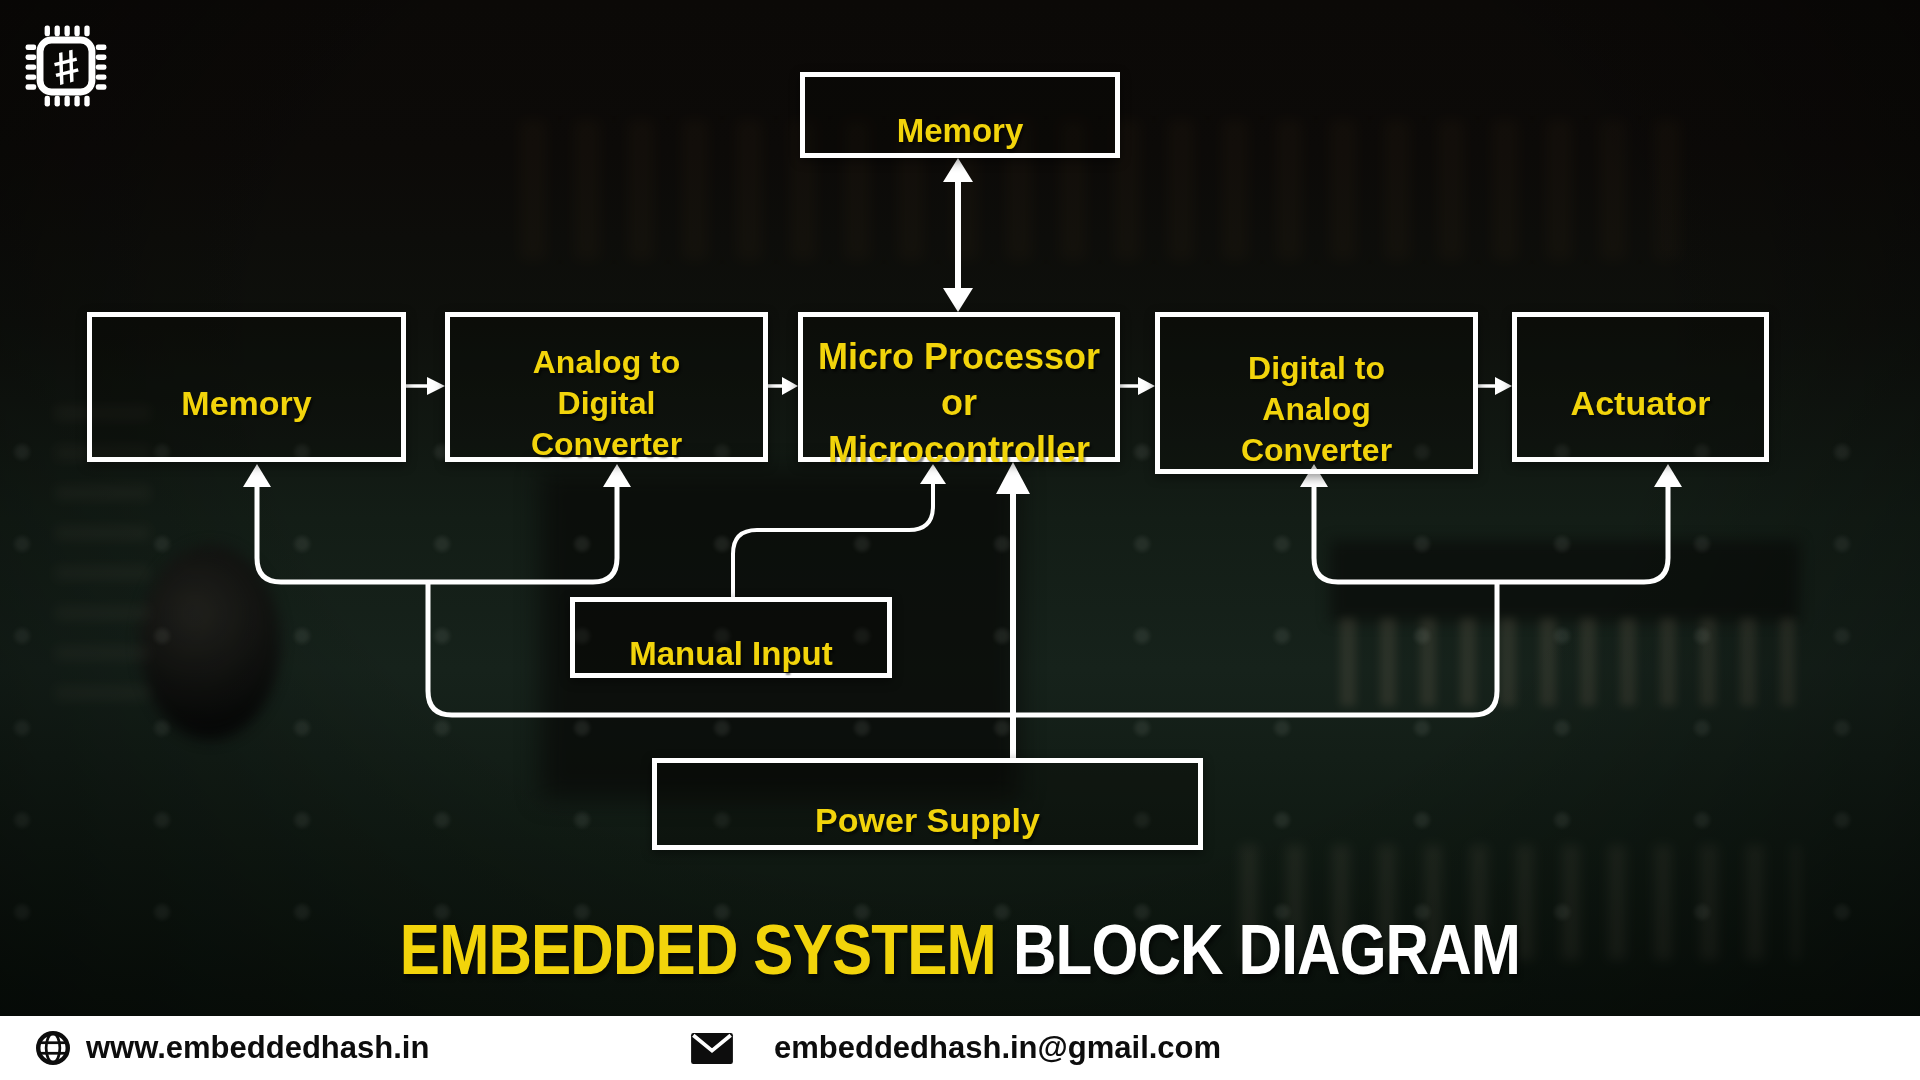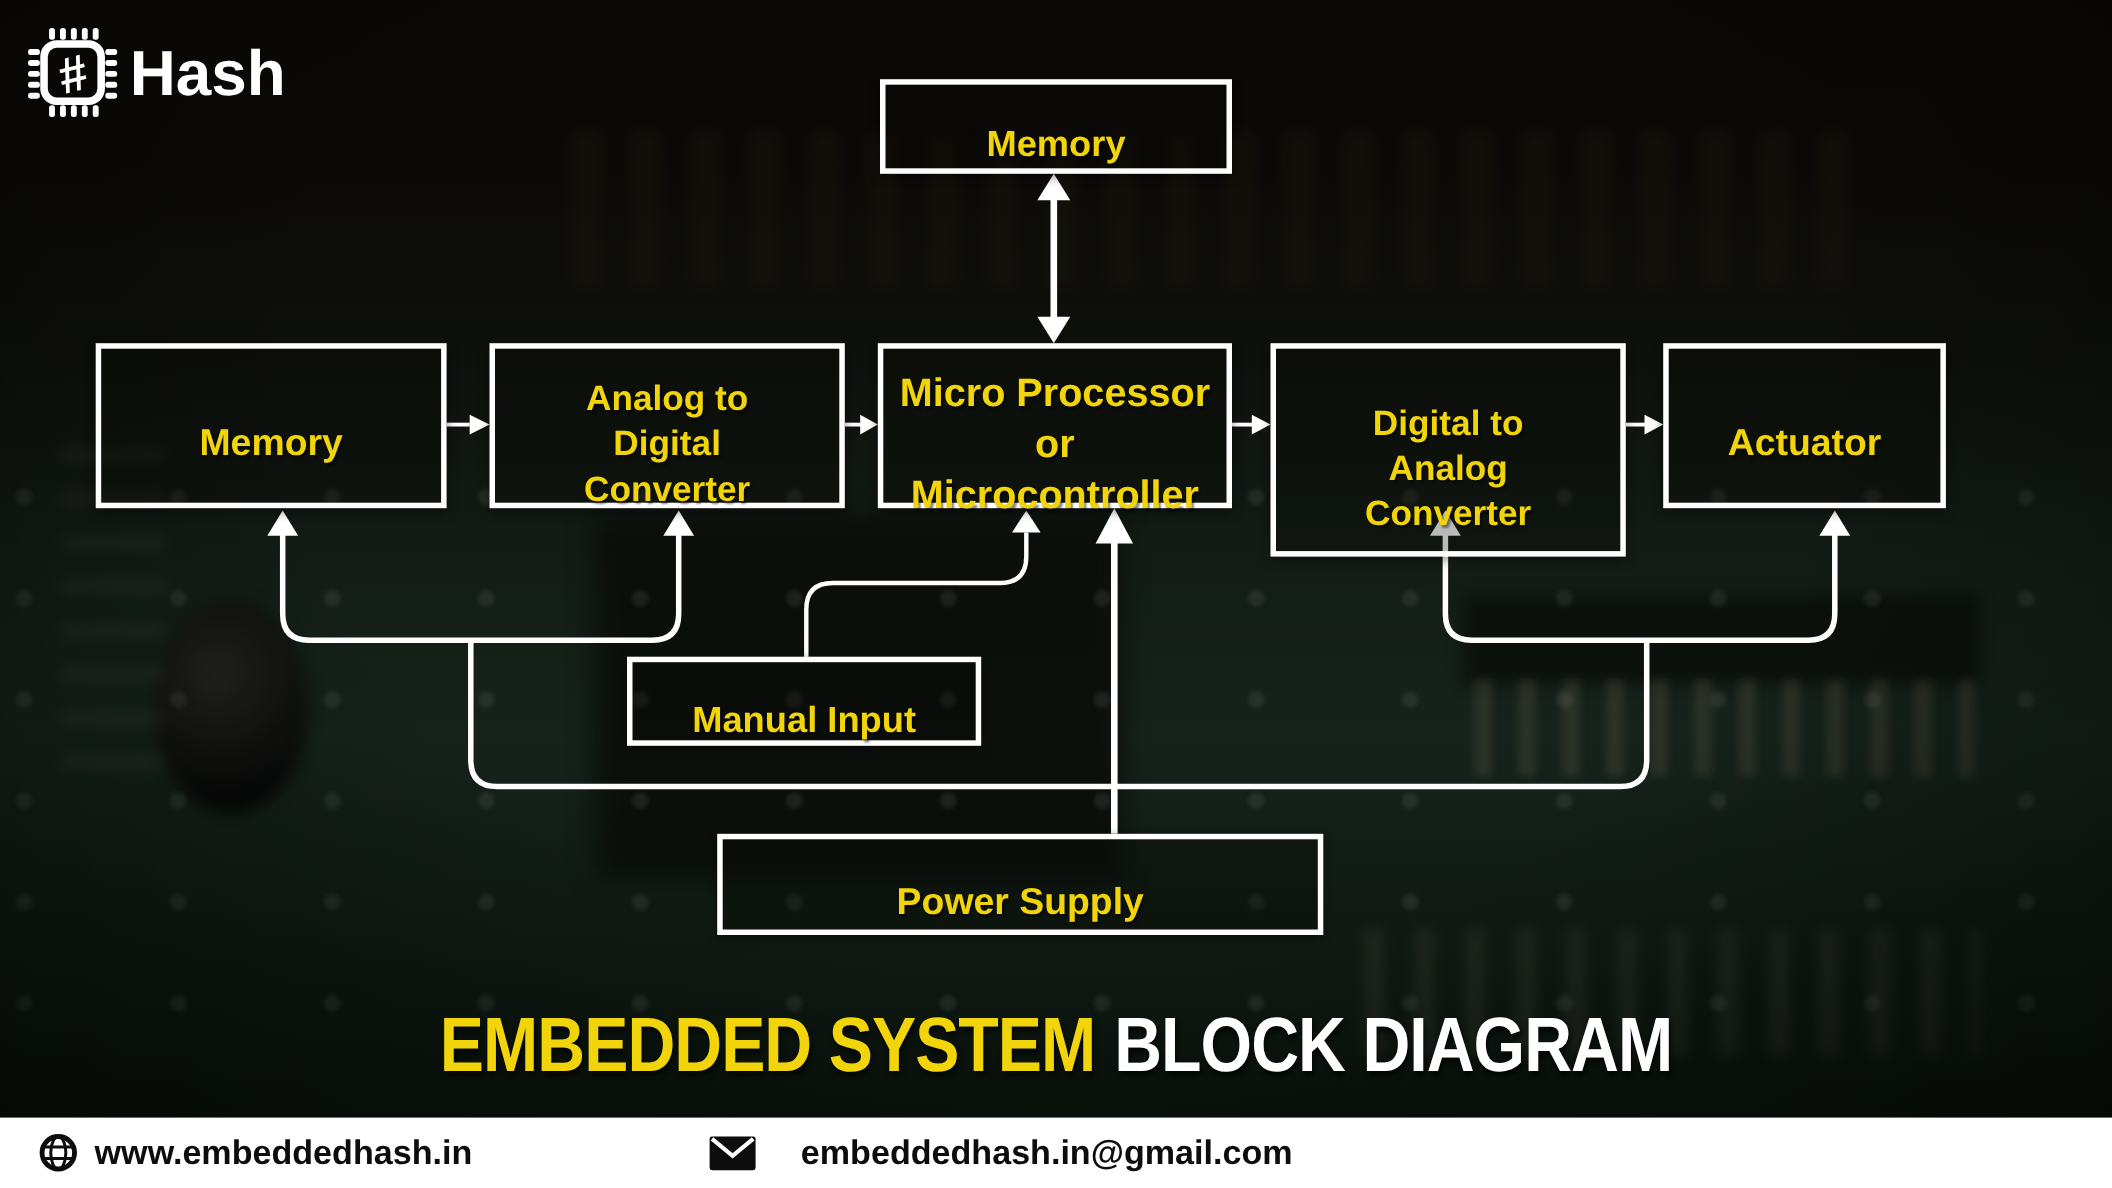--- a/index.html
+++ b/index.html
@@ -37,39 +37,39 @@
   
   .block{position:absolute;box-sizing:border-box;border:5px solid #ffffff;
     display:flex;align-items:center;justify-content:center;text-align:center;
     background:rgba(6,6,4,.28);box-shadow:0 3px 10px rgba(0,0,0,.45);}
   .block-label{color:#F2D40B;font-weight:bold;white-space:pre-line;
     text-shadow:2px 3px 2px rgba(0,0,0,.45);line-height:1.28;margin-top:33px;}
   .box-memory {left:800px; top:72px;  width:320px;height:86px;}  .box-memory  .block-label{font-size:33px;}
   .box-sensor {left:87px;  top:312px; width:319px;height:150px;} .box-sensor  .block-label{font-size:34px;}
   .box-adc    {left:445px; top:312px; width:323px;height:150px;} .box-adc     .block-label{font-size:32px;}
   .box-mcu    {left:798px; top:312px; width:322px;height:150px;} .box-mcu     .block-label{font-size:36px;}
-  .box-dac    {left:1155px;top:312px; width:323px;height:194px;} .box-dac     .block-label{font-size:32px;}
+  .box-dac    {left:1155px;top:312px; width:323px;height:162px;} .box-dac     .block-label{font-size:32px;}
   .box-actuator{left:1512px;top:312px;width:257px;height:150px;} .box-actuator .block-label{font-size:34px;}
   .box-manual {left:570px; top:597px; width:322px;height:81px;}  .box-manual  .block-label{font-size:33px;}
   .box-power  {left:652px; top:758px; width:551px;height:92px;} .box-power   .block-label{font-size:34px;}
   
   #connectors{position:absolute;left:0;top:0;}
   
   .title{position:absolute;left:0;right:0;top:910px;text-align:center;
     font-size:70px;font-weight:bold;letter-spacing:-1px;transform:scaleX(.86);
     text-shadow:2px 4px 5px rgba(0,0,0,.6);white-space:nowrap;}
   .t-hl{color:#F2D40B;}
   .t-rest{color:#ffffff;margin-left:20px;}
   
   .footer{position:absolute;left:0;top:1016px;width:1920px;height:80px;background:#ffffff;}
   .f-item{position:absolute;top:0;height:64px;display:flex;align-items:center;gap:14px;
     color:#0d0d0d;font-weight:bold;font-size:31px;}
   .f-item span{white-space:pre;}
   .f-web{left:34px;}
-  .f-mail{left:644px;gap:40px;}
+  .f-mail{left:690px;gap:40px;}
   .f-phone{right:25px;}
 </style>
 </head>
 <body>
 
 <div id="stage">
 
   <div class="bgdec bg-pins-top"></div>
   <div class="bgdec bg-chip-center"></div>
   <div class="bgdec bg-ic-right"></div>
@@ -100,21 +100,20 @@
           <rect x="2" y="79" width="14" height="7" rx="3"></rect>
         <rect x="94" y="27" width="14" height="7" rx="3"></rect>
           <rect x="94" y="40" width="14" height="7" rx="3"></rect>
           <rect x="94" y="53" width="14" height="7" rx="3"></rect>
           <rect x="94" y="66" width="14" height="7" rx="3"></rect>
           <rect x="94" y="79" width="14" height="7" rx="3"></rect>
       </g>
       <rect x="21" y="21" width="68" height="68" rx="15" fill="none" stroke="#ffffff" stroke-width="9"></rect>
       <text x="55" y="57" text-anchor="middle" dominant-baseline="central" font-family="Liberation Sans, sans-serif" font-size="60" font-weight="bold" fill="#ffffff" transform="rotate(-14 55 55)">#</text>
     </svg>
-    <div class="logo-text">Hash</div>
   </div>
 
   <svg id="connectors" width="1920" height="1080" viewBox="0 0 1920 1080">
     <g stroke="#ffffff" fill="none">
       <path d="M958 180 L958 290" stroke-width="6"></path>
       <path d="M257 482 L257 558 Q257 582 281 582 L593 582 Q617 582 617 558 L617 482" stroke-width="5"></path>
       <path d="M428 582 L428 691 Q428 715 452 715 L1473 715 Q1497 715 1497 691 L1497 582" stroke-width="5"></path>
       <path d="M1314 482 L1314 558 Q1314 582 1338 582 L1644 582 Q1668 582 1668 558 L1668 482" stroke-width="5"></path>
       <path d="M1013 758 L1013 492" stroke-width="6"></path>
       <path d="M733 599 L733 554 Q733 530 757 530 L909 530 Q933 530 933 506 L933 484" stroke-width="4"></path>

